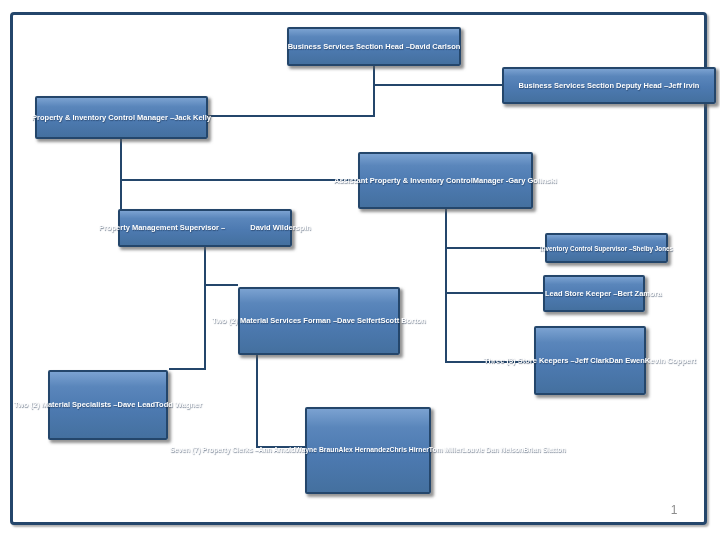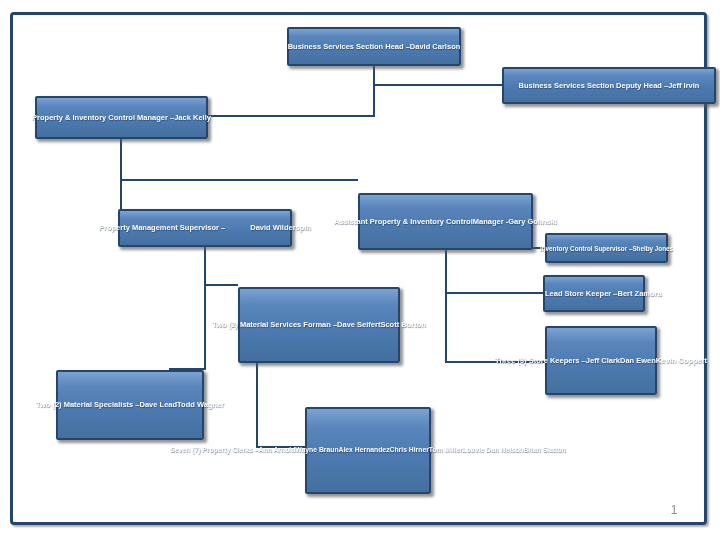--- a/index.html
+++ b/index.html
@@ -18,21 +18,21 @@
     position:absolute;box-sizing:border-box;z-index:2;
     background:linear-gradient(180deg,#7ba2d1 0%,#5a86bb 22%,#4d7ab1 55%,#44709f 100%);
     border:2px solid #24466b;border-radius:2px;
     box-shadow:2.5px 2.5px 3px rgba(90,90,90,0.65);
     color:#ffffff;font-weight:bold;text-align:center;
     display:flex;flex-direction:row;align-items:center;justify-content:center;
     text-shadow:0.5px 0.8px 1px rgba(20,40,70,0.55);
   }
   .nl{display:block;white-space:nowrap;}
   .n-lh10{font-size:7.5px;line-height:10px;}
-  .n-lh11{font-size:7.5px;line-height:11px;margin-top:41px;}
+  .n-lh11{font-size:7.5px;line-height:11px;}
   .n-lh12{font-size:7.5px;line-height:12.5px;}
   .n-lh13{font-size:7.5px;line-height:13px;}
   .n-small{font-size:6.3px;line-height:9px;}
   .n-clerks{font-size:6.8px;line-height:10.3px;}
   .page-number{
     position:absolute;left:666px;top:503px;width:16px;text-align:center;
     color:#8c8c8c;font-size:12px;z-index:3;
   }
 </style>
 </head>
@@ -86,34 +86,34 @@
   <div class="node n-small" style="left:545px;top:233px;width:123px;height:30px;">
     <span class="nl">Inventory Control Supervisor –</span>
     <span class="nl">Shelby Jones</span>
   </div>
 
   <div class="node n-lh10" style="left:543px;top:275px;width:102px;height:37px;justify-content:space-between;">
     <span class="nl">Lead Store Keeper –</span>
     <span class="nl">Bert Zamora</span>
   </div>
 
-  <div class="node n-lh13" style="left:545px;top:326px;width:112px;height:69px;">
+  <div class="node n-lh13" style="left:534px;top:326px;width:112px;height:69px;">
     <span class="nl">Three (3) Store Keepers –</span>
     <span class="nl">Jeff Clark</span>
     <span class="nl">Dan Ewen</span>
     <span class="nl">Kevin Coppert</span>
   </div>
 
-  <div class="node n-lh12" style="left:238px;top:287px;width:162px;height:76px;">
+  <div class="node n-lh12" style="left:238px;top:287px;width:162px;height:68px;">
     <span class="nl">Two (2) Material Services Forman –</span>
     <span class="nl">Dave Seifert</span>
     <span class="nl">Scott Borton</span>
   </div>
 
-  <div class="node n-lh12" style="left:56px;top:370px;width:148px;height:70px;">
+  <div class="node n-lh12" style="left:48px;top:370px;width:120px;height:70px;">
     <span class="nl">Two (2) Material Specialists –</span>
     <span class="nl">Dave Lead</span>
     <span class="nl">Todd Wagner</span>
   </div>
 
   <div class="node n-clerks" style="left:305px;top:407px;width:126px;height:87px;">
     <span class="nl">Seven (7) Property Clerks –</span>
     <span class="nl">Ann Arnold</span>
     <span class="nl">Wayne Braun</span>
     <span class="nl">Alex Hernandez</span>

